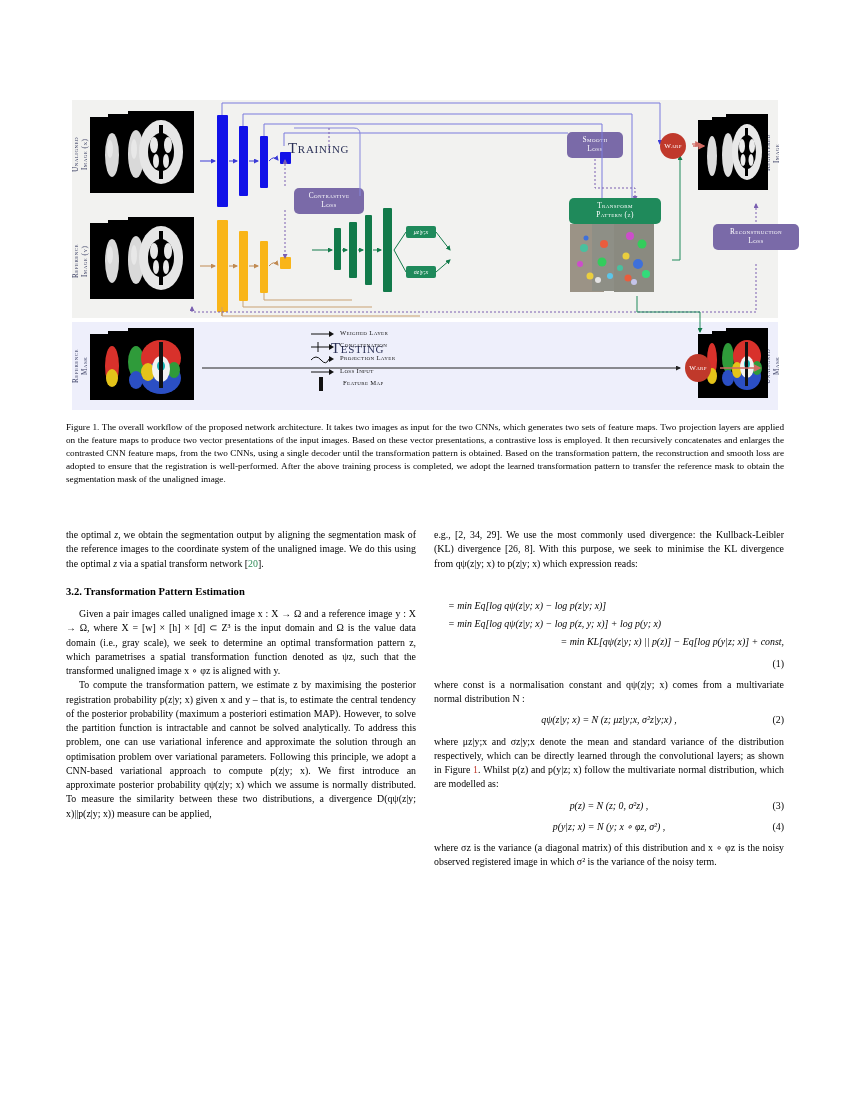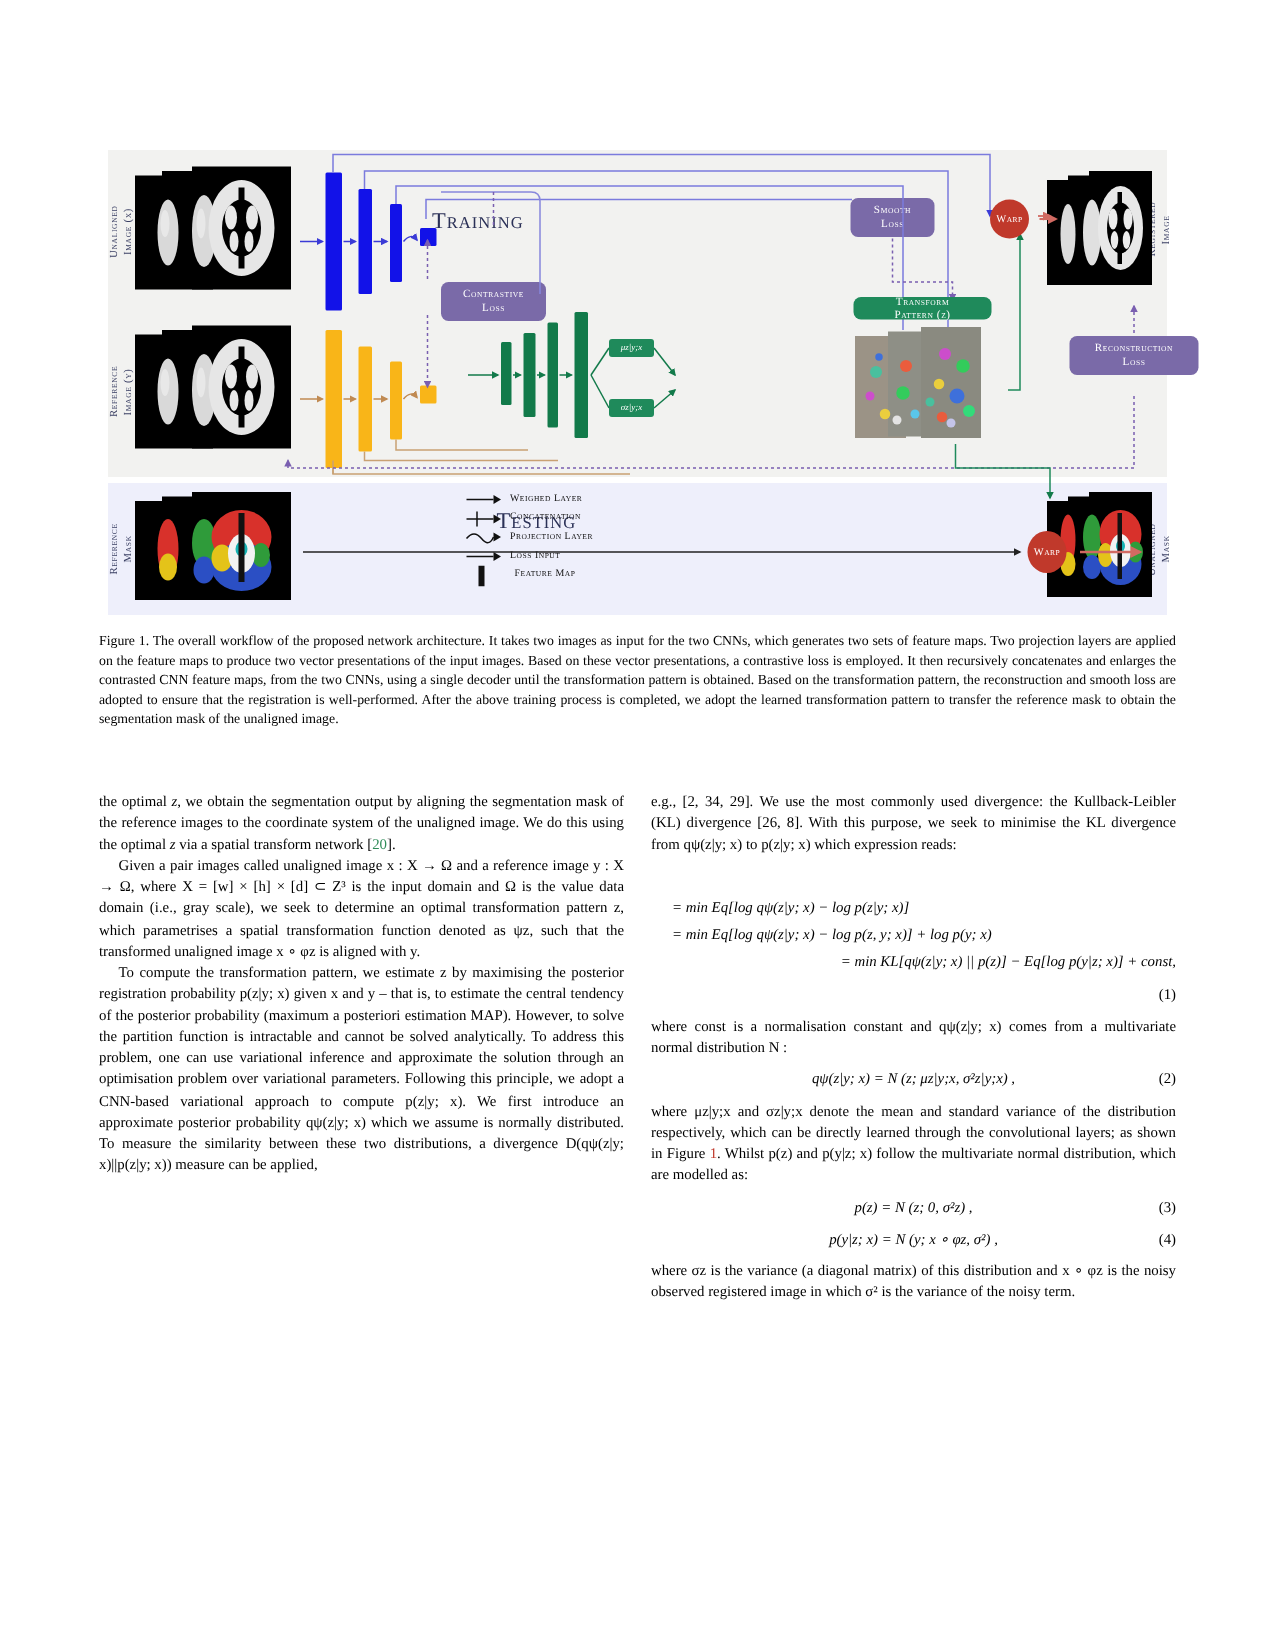--- a/index.html
+++ b/index.html
@@ -289,21 +289,21 @@
       <path d="M648,268 L688,268" stroke="#d16a62" stroke-width="1.6" marker-end="url(#ared)"></path>
     </svg>
 
     <div class="lossbox" style="left:222px;top:88px;width:70px;height:26px;">Contrastive
 Loss</div>
     <div class="lossbox" style="left:495px;top:32px;width:56px;height:26px;">Smooth
 Loss</div>
     <div class="lossbox" style="left:641px;top:124px;width:86px;height:26px;max-width:86px;">Reconstruction
 Loss</div>
 
-    <div class="tpbox" style="left:497px;top:98px;width:92px;height:15px;">Transform
+    <div class="tpbox" style="left:497px;top:98px;width:92px;height:26px;">Transform
 Pattern (z)</div>
     <div class="tp-imgs" style="left:498px;top:118px;width:92px;height:78px;">
       <svg width="92" height="78">
         <rect x="0" y="6" width="34" height="68" fill="#9b9386"></rect>
         <rect x="22" y="3" width="34" height="70" fill="#8e8f86"></rect>
         <rect x="44" y="0" width="40" height="74" fill="#8a8a80"></rect>
         <g opacity="0.95">
           <circle cx="14" cy="30" r="4" fill="#46c3a0"></circle>
             <circle cx="10" cy="46" r="3" fill="#d04ad0"></circle>
           <circle cx="20" cy="58" r="3.5" fill="#f0d23a"></circle>
@@ -410,20 +410,21 @@
       </div>
     </div>
 
   </div>
 
   <div class="caption">Figure 1. The overall workflow of the proposed network architecture. It takes two images as input for the two CNNs, which generates two sets of feature maps. Two projection layers are applied on the feature maps to produce two vector presentations of the input images. Based on these vector presentations, a contrastive loss is employed. It then recursively concatenates and enlarges the contrasted CNN feature maps, from the two CNNs, using a single decoder until the transformation pattern is obtained. Based on the transformation pattern, the reconstruction and smooth loss are adopted to ensure that the registration is well-performed. After the above training process is completed, we adopt the learned transformation pattern to transfer the reference mask to obtain the segmentation mask of the unaligned image.</div>
 
   <div class="col col-l">
     <p class="noind"><span>the optimal </span><i class="m">z</i><span>, we obtain the segmentation output by aligning the segmentation mask of the reference images to the coordinate system of the unaligned image. We do this using the optimal </span><i class="m">z</i><span> via a spatial transform network [</span><span class="cite">20</span><span>].</span></p>
 
+    <h3 class="sec">3.2. Transformation Pattern Estimation</h3>
 
     <p>Given a pair images called unaligned image x : X → Ω and a reference image y : X → Ω, where X = [w] × [h] × [d] ⊂ Z³ is the input domain and Ω is the value data domain (i.e., gray scale), we seek to determine an optimal transformation pattern z, which parametrises a spatial transformation function denoted as ψz, such that the transformed unaligned image x ∘ φz is aligned with y.</p>
     <p>To compute the transformation pattern, we estimate z by maximising the posterior registration probability p(z|y; x) given x and y – that is, to estimate the central tendency of the posterior probability (maximum a posteriori estimation MAP). However, to solve the partition function is intractable and cannot be solved analytically. To address this problem, one can use variational inference and approximate the solution through an optimisation problem over variational parameters. Following this principle, we adopt a CNN-based variational approach to compute p(z|y; x). We first introduce an approximate posterior probability qψ(z|y; x) which we assume is normally distributed. To measure the similarity between these two distributions, a divergence D(qψ(z|y; x)||p(z|y; x)) measure can be applied,</p>
   </div>
 
   <div class="col col-r">
     <p class="noind">e.g., [2, 34, 29]. We use the most commonly used divergence: the Kullback-Leibler (KL) divergence [26, 8]. With this purpose, we seek to minimise the KL divergence from qψ(z|y; x) to p(z|y; x) which expression reads:</p>
 
     <div class="eq eqline" style="text-align:left;padding-left:14px;margin-top:28px;">= min Eq[log qψ(z|y; x) − log p(z|y; x)]</div>
     <div class="eq eqline" style="text-align:left;padding-left:14px;">= min Eq[log qψ(z|y; x) − log p(z, y; x)] + log p(y; x)</div>

